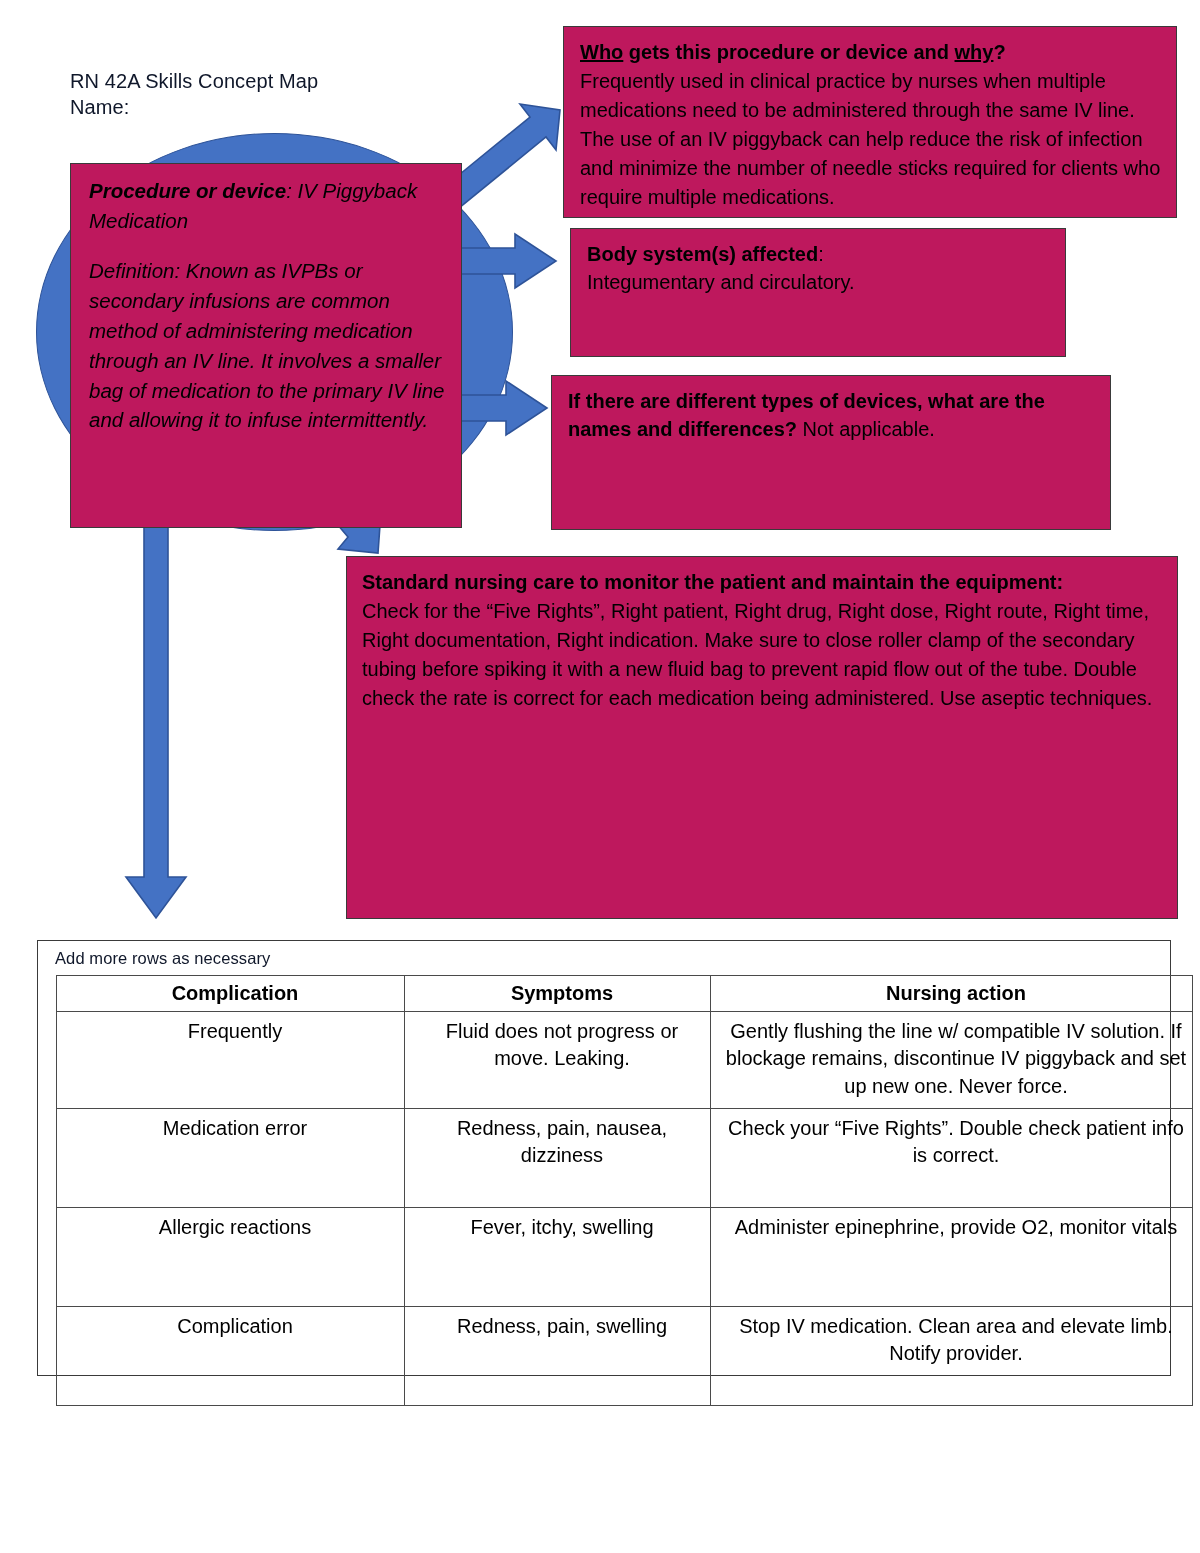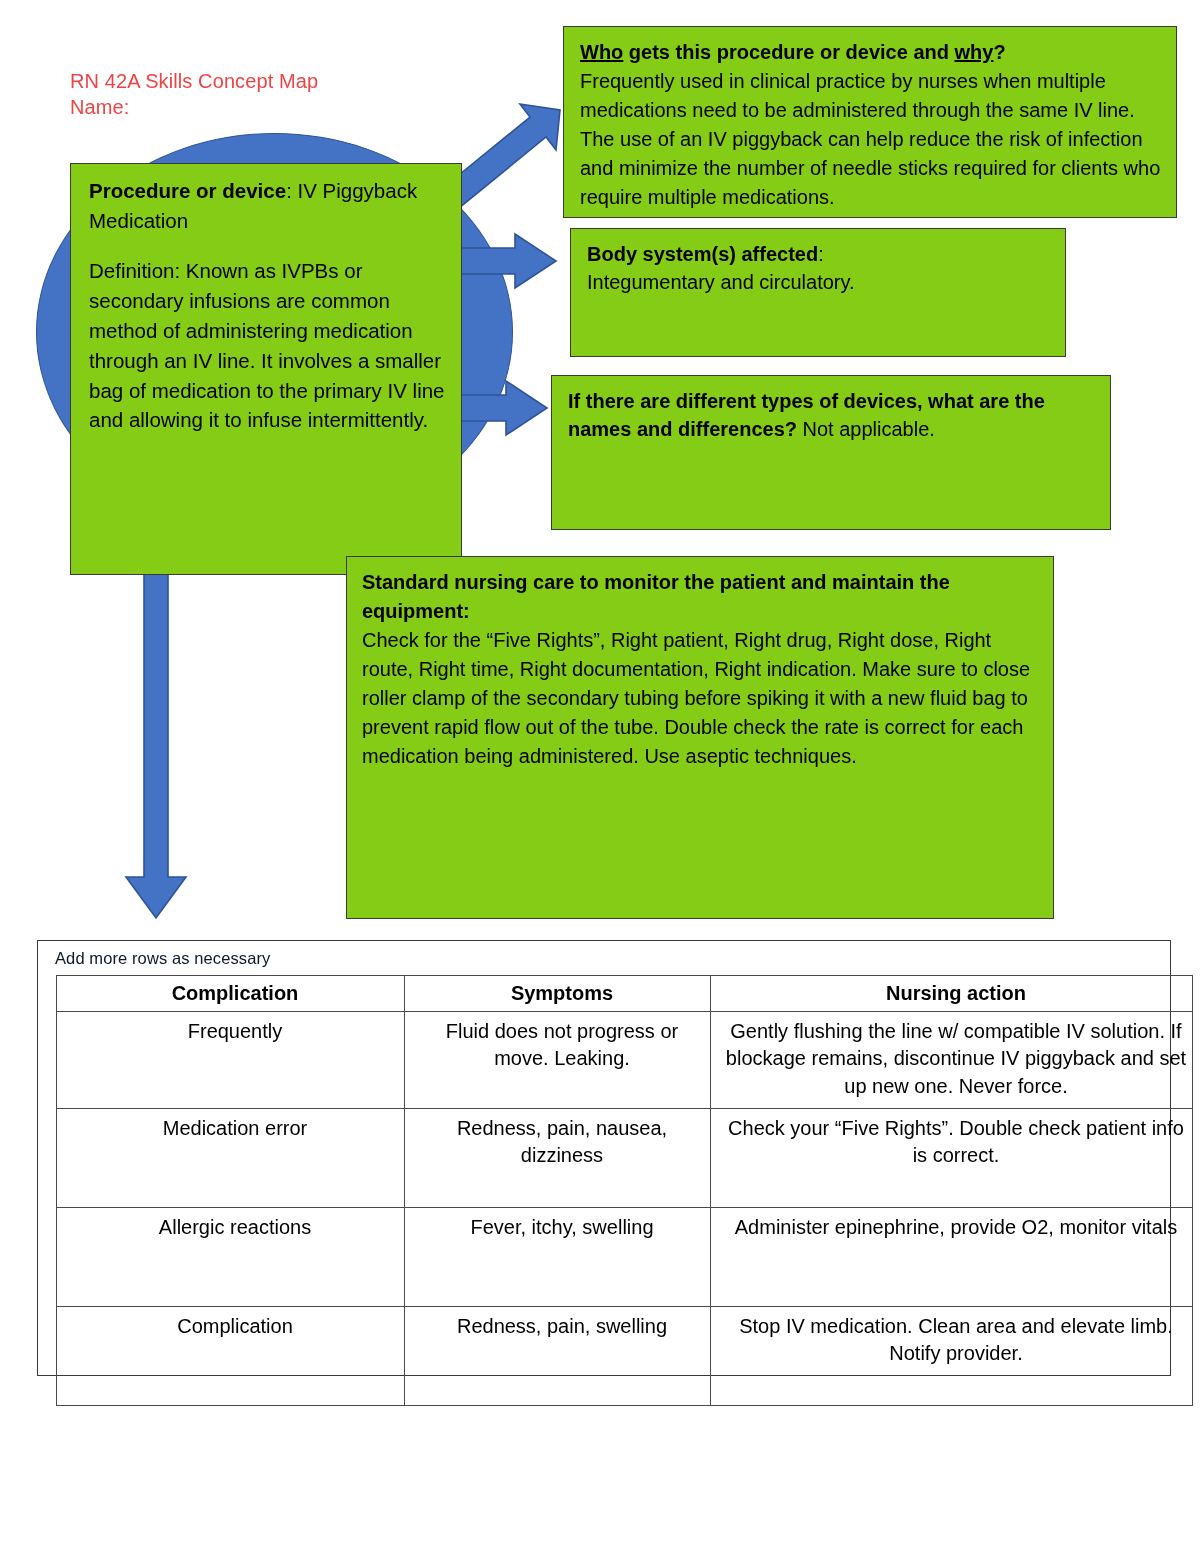--- a/index.html
+++ b/index.html
@@ -19,70 +19,70 @@
     background: #ffffff;
   }
 
   
   .header-block {
     position: absolute;
     left: 70px;
     top: 68px;
     font-size: 20px;
     line-height: 1.32;
-    color: #ef4444;
+    color: #0f172a;
     letter-spacing: 0.1px;
   }
   .header-block div { white-space: pre; }
 
   
   .ellipse {
     position: absolute;
     left: 36px;
     top: 133px;
     width: 475px;
     height: 396px;
     border-radius: 50%;
     background: #4472C4;
     border: 1px solid #2E5398;
     z-index: 1;
   }
 
   
   .box {
     position: absolute;
-    background: #84cc16;
+    background: #be185d;
     border: 1.4px solid #3a3a3a;
     box-sizing: border-box;
     z-index: 5;
   }
   .box .inner {
     padding: 10px 14px 8px 16px;
     font-size: 20px;
     line-height: 1.42;
   }
   .box p { margin: 0; }
   .lead { font-weight: bold; }
   .u { text-decoration: underline; }
   .gap { display: block; height: 20px; }
 
   
-  #box-procedure { left: 70px;  top: 163px; width: 392px; height: 412px; }
+  #box-procedure { left: 70px;  top: 163px; width: 392px; height: 365px; font-style: italic; }
   #box-procedure .inner { font-size: 20.5px; line-height: 1.46; padding: 12px 12px 8px 18px; }
 
   #box-who { left: 563px; top: 26px;  width: 614px; height: 192px; }
   #box-who .inner { padding: 11px 14px 8px 16px; line-height: 1.45; }
 
   #box-body { left: 570px; top: 228px; width: 496px; height: 129px; }
   #box-body .inner { padding: 11px 14px 8px 16px; }
 
   #box-types { left: 551px; top: 375px; width: 560px; height: 155px; }
   #box-types .inner { padding: 11px 14px 8px 16px; }
 
-  #box-standard { left: 346px; top: 556px; width: 708px; height: 363px; }
+  #box-standard { left: 346px; top: 556px; width: 832px; height: 363px; }
   #box-standard .inner { padding: 11px 16px 8px 15px; line-height: 1.45; }
 
   
   #arrows {
     position: absolute;
     left: 0; top: 0;
     width: 1200px; height: 1553px;
     z-index: 3;
     pointer-events: none;
   }

